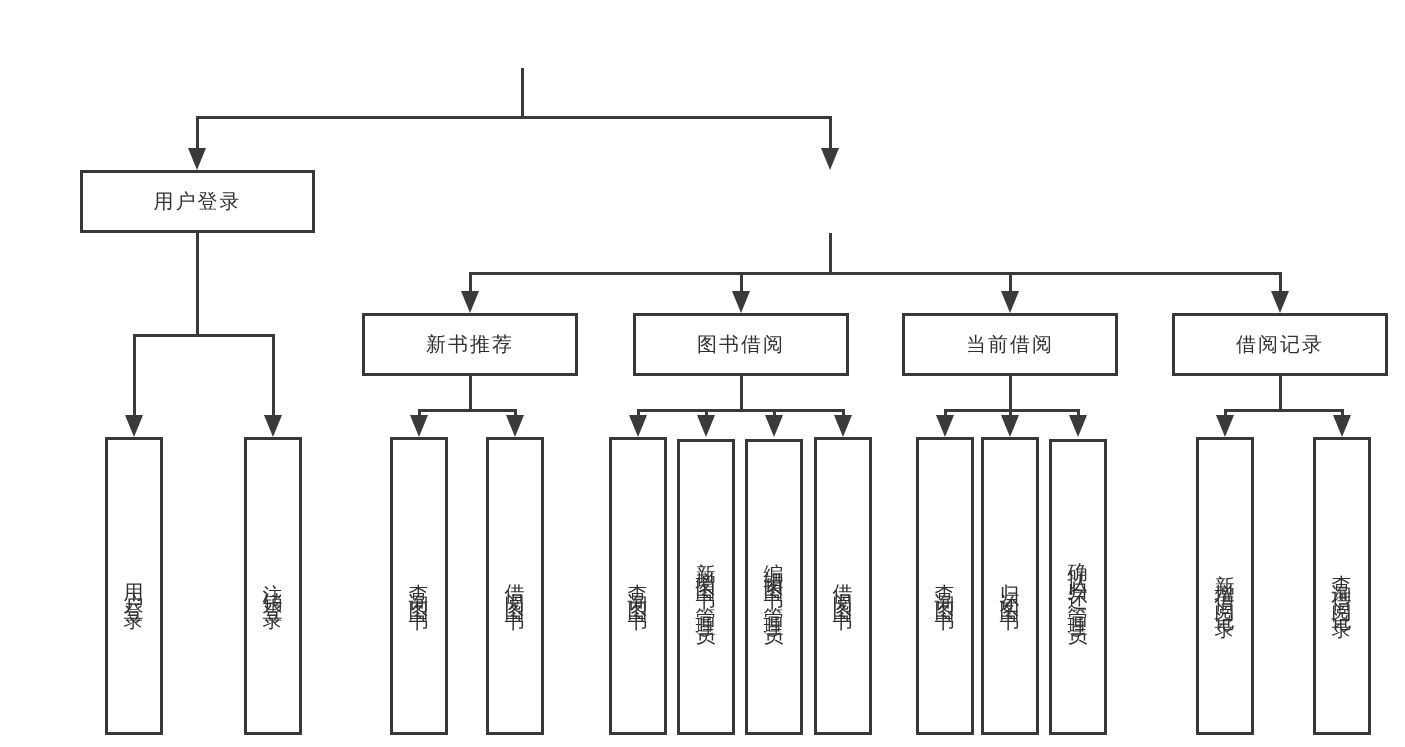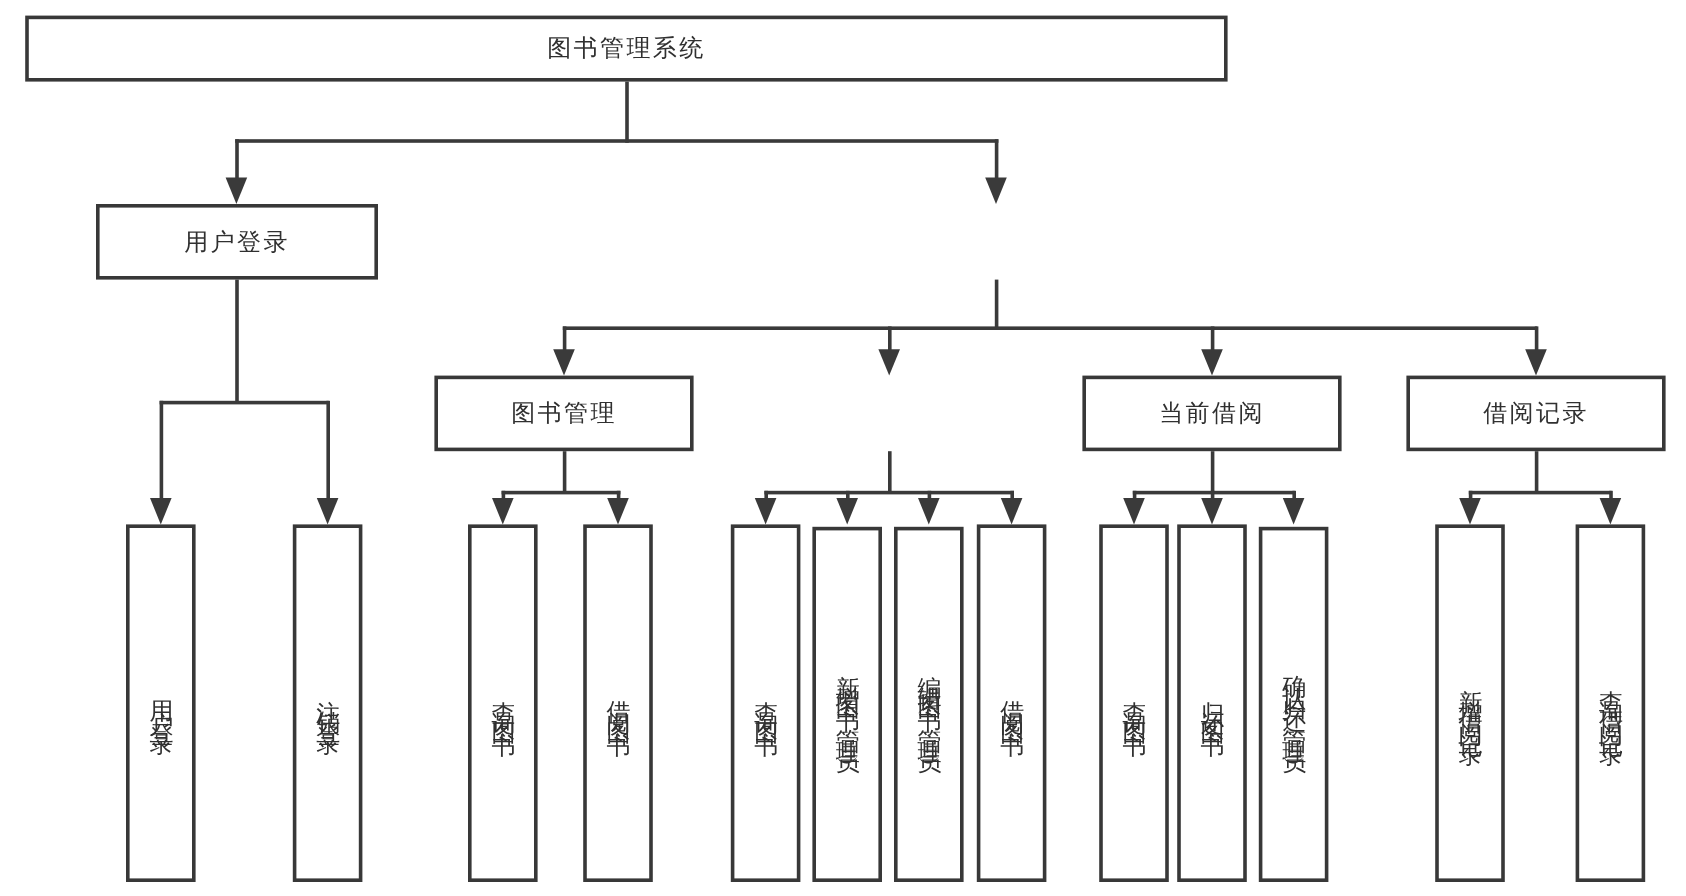--- a/index.html
+++ b/index.html
@@ -60,21 +60,20 @@
     z-index: 0;
     white-space: nowrap;
   }
 </style>
 </head>
 <body>
 
 <div class="canvas">
 
 
-  <div class="node" style="left:21px; top:13px; width:1002px; height:55px;">图书管理系统</div>
 
   <div class="line" style="left:521px; top:68px; width:3px; height:51px;"></div>
   <div class="line" style="left:196px; top:116px; width:636px; height:3px;"></div>
   <div class="line" style="left:196px; top:116px; width:3px; height:36px;"></div>
   <div class="arrow" style="left:188px; top:148px;"></div>
   <div class="line" style="left:829px; top:116px; width:3px; height:36px;"></div>
   <div class="arrow" style="left:821px; top:148px;"></div>
 
   <div class="node" style="left:80px; top:170px; width:235px; height:63px;">用户登录</div>
 
@@ -89,21 +88,22 @@
   <div class="line" style="left:469px; top:272px; width:812px; height:3px;"></div>
   <div class="line" style="left:469px; top:272px; width:3px; height:23px;"></div>
   <div class="arrow" style="left:461px; top:291px;"></div>
   <div class="line" style="left:740px; top:272px; width:3px; height:23px;"></div>
   <div class="arrow" style="left:732px; top:291px;"></div>
   <div class="line" style="left:1009px; top:272px; width:3px; height:23px;"></div>
   <div class="arrow" style="left:1001px; top:291px;"></div>
   <div class="line" style="left:1279px; top:272px; width:3px; height:23px;"></div>
   <div class="arrow" style="left:1271px; top:291px;"></div>
 
-  <div class="node" style="left:362px; top:313px; width:216px; height:63px;">图书管理</div>
+  <div class="node" style="left:362px; top:313px; width:216px; height:63px;">新书推荐</div>
+  <div class="node" style="left:633px; top:313px; width:216px; height:63px;">图书借阅</div>
   <div class="node" style="left:1172px; top:313px; width:216px; height:63px;">借阅记录</div>
   <div class="node" style="left:902px; top:313px; width:216px; height:63px;">当前借阅</div>
 
   <div class="line" style="left:469px; top:376px; width:3px; height:35px;"></div>
   <div class="line" style="left:418px; top:409px; width:99px; height:3px;"></div>
   <div class="line" style="left:418px; top:409px; width:3px; height:12px;"></div>
   <div class="arrow" style="left:410px; top:415px;"></div>
   <div class="line" style="left:514px; top:409px; width:3px; height:12px;"></div>
   <div class="arrow" style="left:506px; top:415px;"></div>
 

